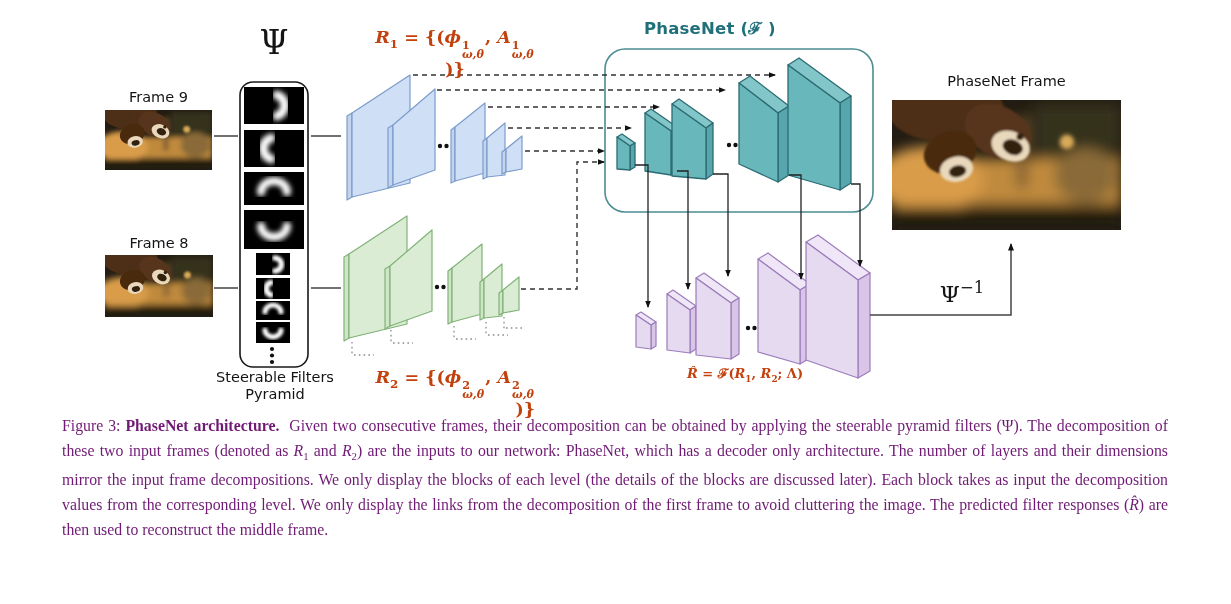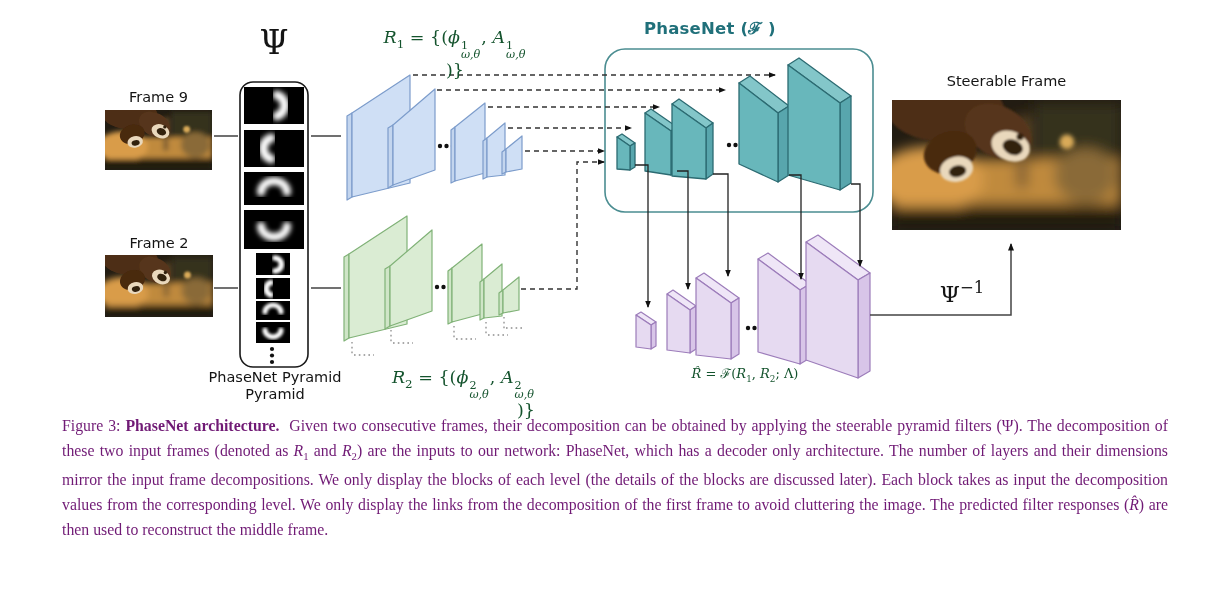--- a/index.html
+++ b/index.html
@@ -3,21 +3,21 @@
 <meta charset="utf-8">
 <style>
   html,body{margin:0;padding:0;background:#fff;}
   .stage{position:relative;width:1231px;height:604px;background:#ffffff;overflow:hidden;
          font-family:"DejaVu Sans",sans-serif;}
   .lbl{position:absolute;color:#141414;font-size:14.5px;}
   .center{text-align:center;}
   .psi-big{font-family:"DejaVu Serif",serif;font-size:33px;line-height:33px;}
   .psi-inv{font-family:"DejaVu Serif",serif;font-size:23px;}
   .psi-inv sup{font-size:0.72em;}
-  .formula{position:absolute;font-family:"DejaVu Serif",serif;font-size:17.5px;color:#14532d;}
+  .formula{position:absolute;font-family:"DejaVu Serif",serif;font-size:17.5px;color:#c2410c;font-weight:bold;}
   .formula i, .caption i{font-style:italic;}
   .formula sub, .caption sub{font-size:0.68em;}
   .st{display:inline-flex;flex-direction:column;align-items:flex-start;vertical-align:-0.55em;
       line-height:0.78;font-size:0.64em;margin-left:1px;margin-right:1px;}
   .st sup,.st sub{display:block;font-size:1em;}
   .st sub{font-style:italic;}
   .scr{font-family:"DejaVu Serif",serif;}
   .phasenet-lbl{position:absolute;left:644px;top:16px;font-size:16.5px;font-weight:bold;
                 color:var(--phasenet,#20707a);letter-spacing:0.2px;}
   .phasenet-lbl .scr{font-weight:600;}
@@ -293,25 +293,25 @@
           <circle class="dot" cx="272" cy="362" r="2.1"></circle>
       </g>
     </g>
 
     <use href="#teddy" x="105" y="110" width="107" height="60"></use>
     <use href="#teddy" x="105" y="255" width="108" height="62"></use>
     <use href="#teddy" x="892" y="100" width="229" height="130"></use>
   </svg>
 
   <div class="lbl center" style="left:105px;top:89px;width:107px;">Frame 9</div>
-  <div class="lbl center" style="left:105px;top:235px;width:108px;">Frame 2</div>
-  <div class="lbl center" style="left:892px;top:73px;width:229px;">Steerable Frame</div>
+  <div class="lbl center" style="left:105px;top:235px;width:108px;">Frame 8</div>
+  <div class="lbl center" style="left:892px;top:73px;width:229px;">PhaseNet Frame</div>
   <div class="lbl center psi-big" style="left:236px;top:26px;width:76px;">Ψ</div>
   <div class="lbl center" style="left:200px;top:369px;width:150px;line-height:16.5px;">
-    <div>PhaseNet Pyramid</div>
+    <div>Steerable Filters</div>
     <div>Pyramid</div>
   </div>
   <div class="phasenet-lbl">PhaseNet (<span class="scr">ℱ</span> )</div>
   <div class="formula center" style="left:375px;top:27px;width:160px;"><i>R</i><sub>1</sub> = {(<i>ϕ</i><span class="st">
         <sup>1</sup>
         <sub>ω,θ</sub>
       </span>, <i>A</i><span class="st">
         <sup>1</sup>
         <sub>ω,θ</sub>
       </span>)}</div>

